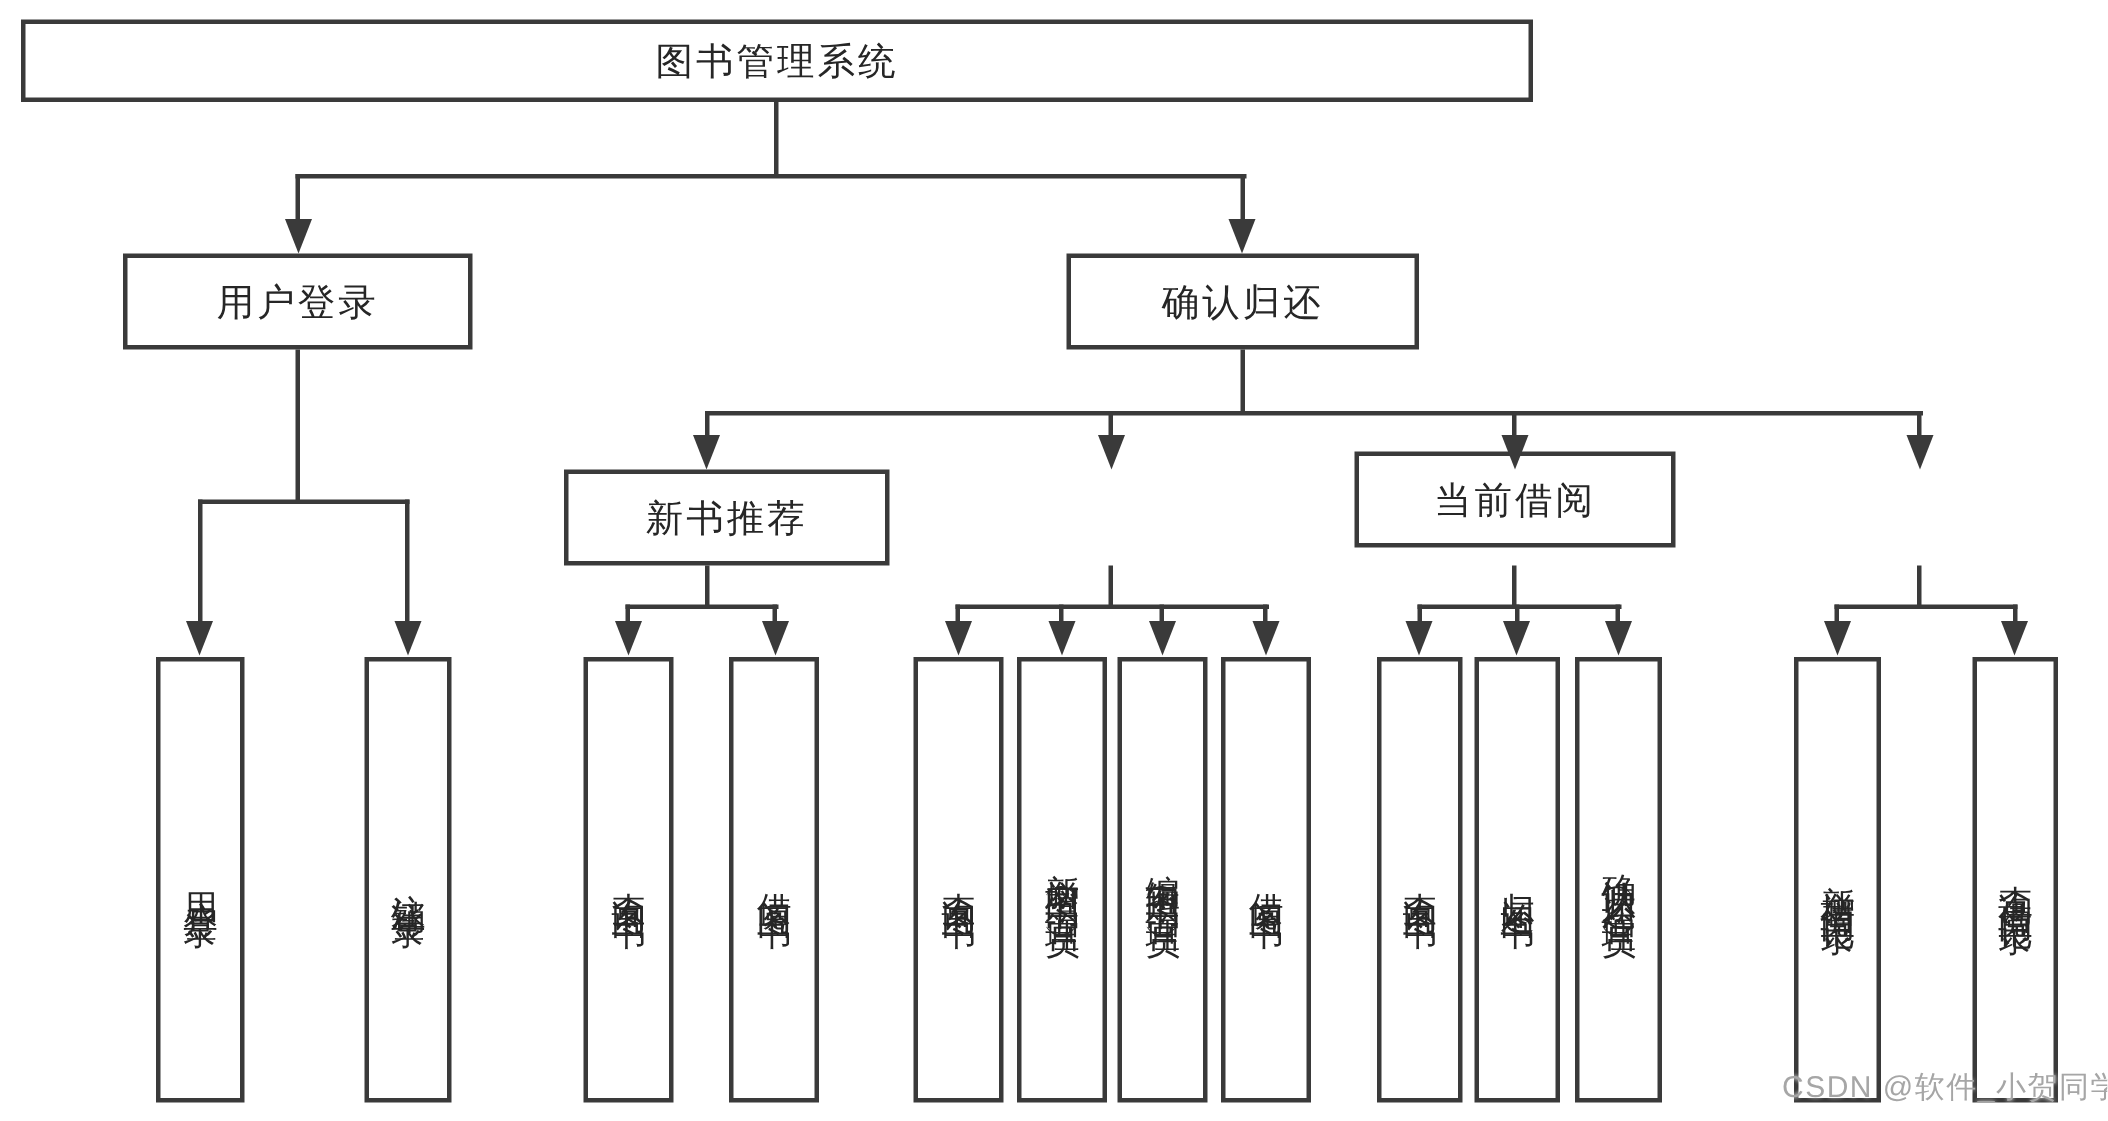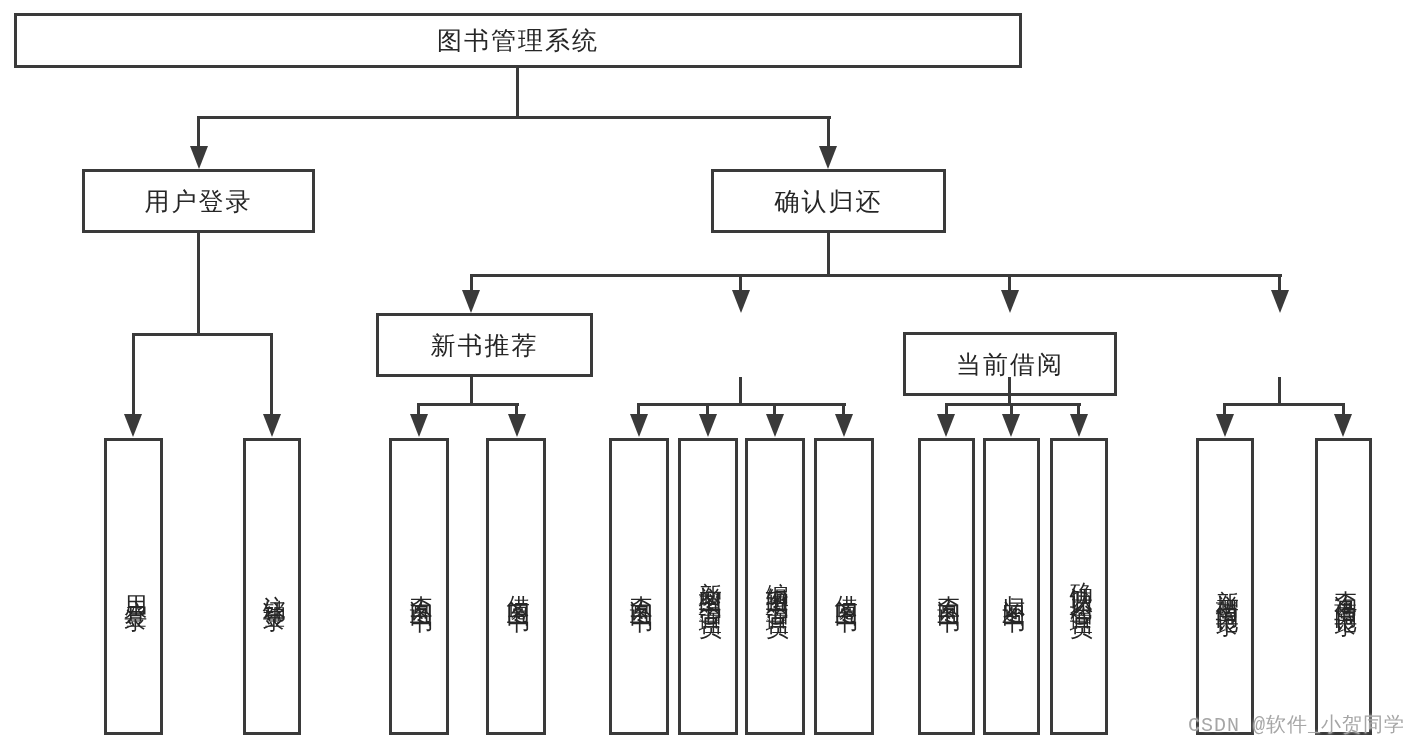--- a/index.html
+++ b/index.html
@@ -1,18 +1,18 @@
 <!DOCTYPE html>
 <html><head>
 <meta charset="utf-8">
 <style>
   html,body{margin:0;padding:0;background:#ffffff;}
   #stage{
     position:relative;width:1405px;height:747px;background:#ffffff;
-    font-family:Liberation Mono, monospace;overflow:hidden;text-align:right;
+    font-family:Liberation Sans, sans-serif;overflow:hidden;text-align:right;
   }
   .box{
     position:absolute;box-sizing:border-box;border:3px solid #3a3a3a;background:#ffffff;
     display:flex;align-items:center;justify-content:center;color:#262626;
   }
   .htext{font-size:25px;letter-spacing:2px;white-space:nowrap;}
   .vbox .vtext{
     writing-mode:vertical-rl;text-orientation:mixed;
     font-size:23px;letter-spacing:5px;line-height:1.1;
   }
@@ -39,21 +39,21 @@
   <div class="box" style="left:82px;top:169px;width:233px;height:64px">
     <span class="htext">用户登录</span>
   </div>
   <div class="box" style="left:711px;top:169px;width:235px;height:64px">
     <span class="htext">确认归还</span>
   </div>
 
   <div class="box" style="left:376px;top:313px;width:217px;height:64px">
     <span class="htext">新书推荐</span>
   </div>
-  <div class="box" style="left:903px;top:332px;width:214px;height:64px">
+  <div class="box" style="left:903px;top:301px;width:214px;height:64px">
     <span class="htext">当前借阅</span>
   </div>
 
   <div class="box vbox" style="left:104px;top:438px;width:59px;height:297px">
     <span class="vtext">用户登录</span>
   </div>
   <div class="box vbox" style="left:243px;top:438px;width:58px;height:297px">
     <span class="vtext">注销登录</span>
   </div>
 

